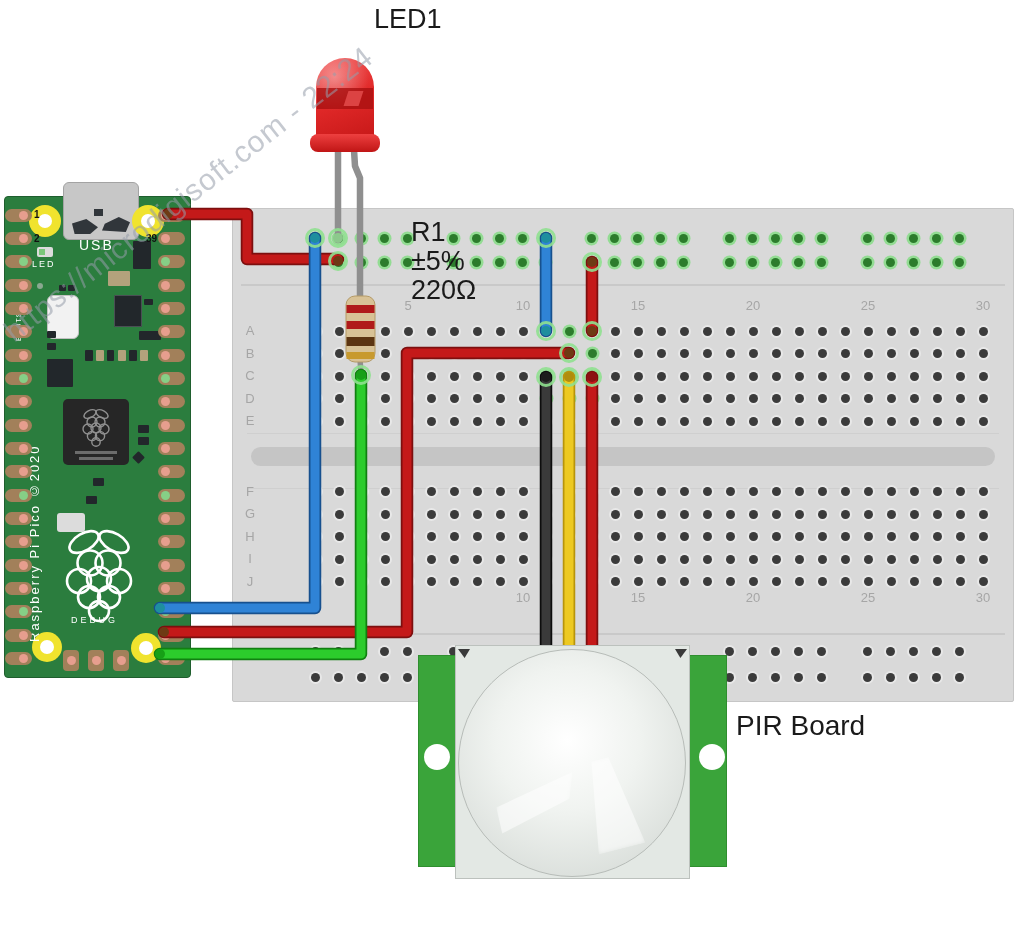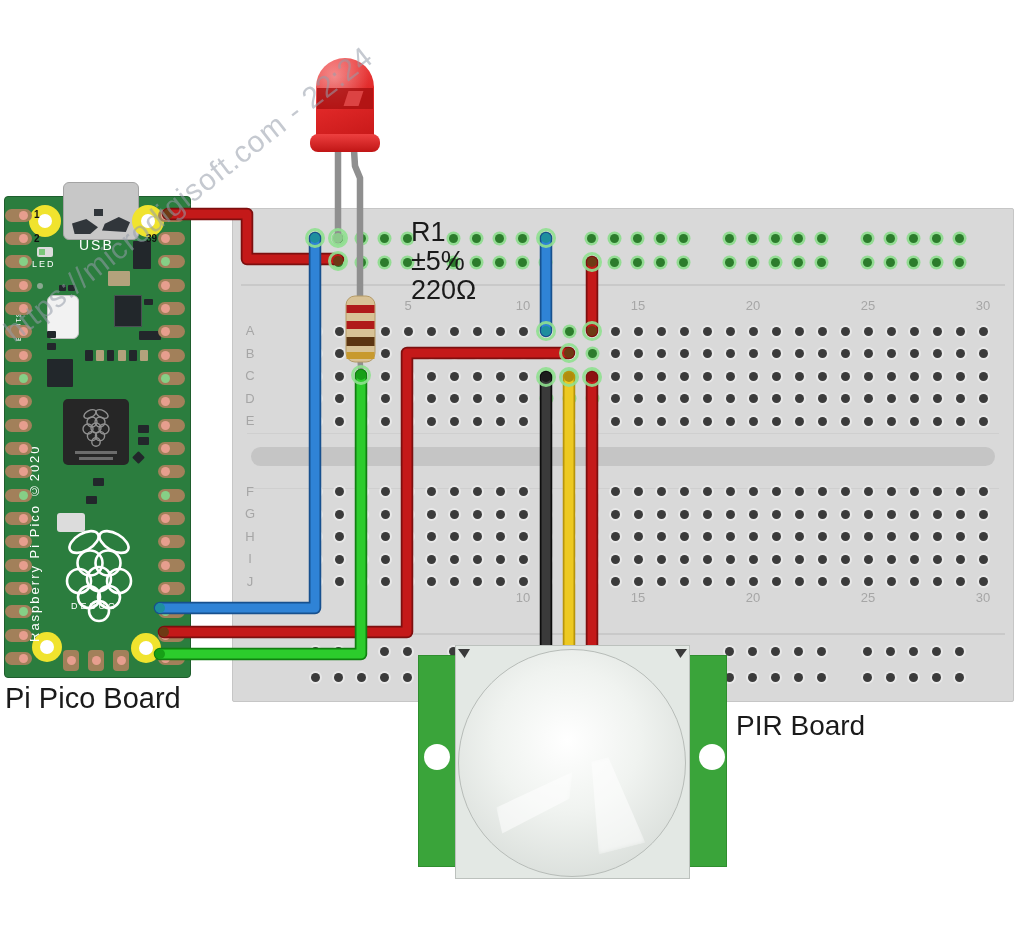--- a/index.html
+++ b/index.html
@@ -601,21 +601,21 @@
         <circle cx="33" cy="36" r="12.5"></circle>
           <circle cx="51" cy="36" r="12.5"></circle>
         <circle cx="22" cy="54" r="12"></circle>
           <circle cx="42" cy="52" r="12"></circle>
           <circle cx="62" cy="54" r="12"></circle>
         <circle cx="32" cy="70" r="11"></circle>
           <circle cx="52" cy="70" r="11"></circle>
         <circle cx="42" cy="84" r="10"></circle>
       </g>
     </svg>
-    <div class="silk" style="left:66px;top:404px;font-size:9px;letter-spacing:3px">DEBUG</div>
+    <div class="silk" style="left:66px;top:418px;font-size:9px;letter-spacing:3px">DEBUG</div>
     <div class="dbgpad" style="left:58px;top:453px">
         <div class="pin-inner"></div>
       </div>
     <div class="dbgpad" style="left:83px;top:453px">
         <div class="pin-inner"></div>
       </div>
     <div class="dbgpad" style="left:108px;top:453px">
         <div class="pin-inner"></div>
       </div>
   <div class="pad" style="left: 0px; top: 11.5px;">
@@ -815,23 +815,23 @@
       <div class="pir-screw" style="left:2px"></div>
       <div class="pir-screw" style="left:219px;transform:scaleX(-1)"></div>
     </div>
     <div id="pir-dome">
       <div class="pir-wedge" style="left:38px;top:118px;width:72px;height:70px;clip-path:polygon(0 62%,100% 0,100% 38%,12% 98%);transform:rotate(6deg)"></div>
       <div class="pir-wedge" style="left:128px;top:108px;width:48px;height:92px;clip-path:polygon(32% 0,68% 0,100% 100%,0 100%);transform:rotate(-14deg)"></div>
     </div>
   </div>
 
   <div id="label-led" class="biglabel">
+    <div>LED1</div>
   </div>
   <div id="label-r1" class="biglabel">
     <div>R1</div>
     <div>±5%</div>
     <div>220Ω</div>
   </div>
-  <div id="label-pico" class="biglabel">Pi Pico Board</div>
   <div id="label-pir" class="biglabel">PIR Board</div>
   <div id="watermark" class="abs">https://microdigisoft.com - 22:24</div>
 
 </div>
 
 </body></html>

